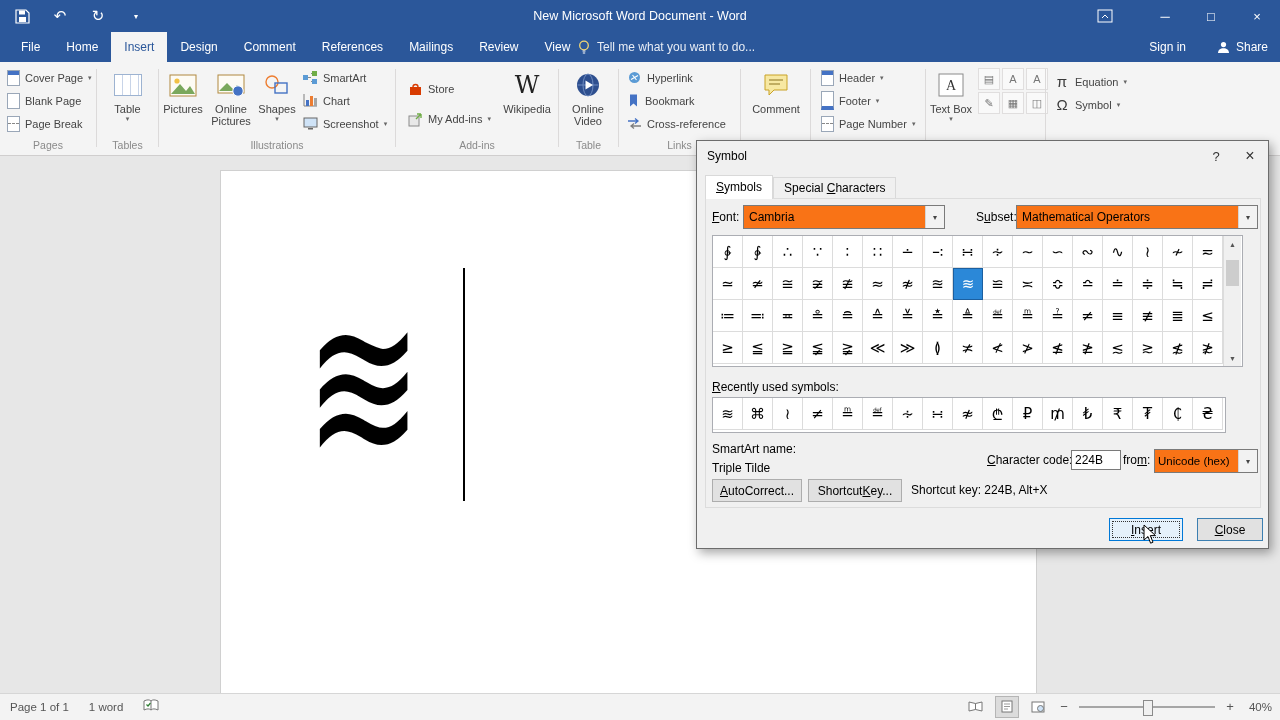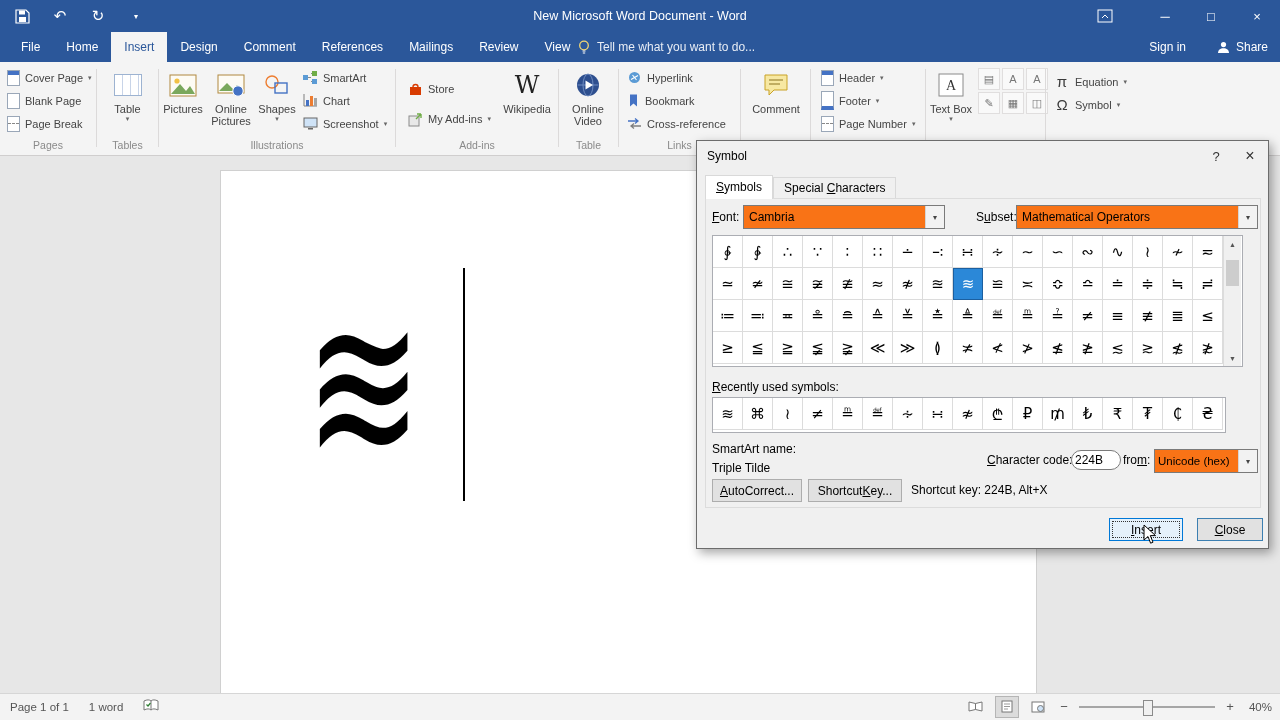--- a/index.html
+++ b/index.html
@@ -570,21 +570,21 @@
         <div class="cell">₮</div>
         <div class="cell">₵</div>
         <div class="cell">₴</div>
       </div>
   </div>
 
   <div class="dlabel" style="left:15px;top:301px">SmartArt name:</div>
   <div class="dlabel" style="left:15px;top:320px">Triple Tilde</div>
 
   <div class="dlabel" style="left:290px;top:312px"><u>C</u>haracter code:</div>
-  <input class="charinput" style="left: 374px; top: 309px; border-radius: 10px;" value="224B">
+  <input class="charinput" style="left: 374px; top: 309px;" value="224B">
   <div class="dlabel" style="left:426px;top:312px">fro<u>m</u>:</div>
   <div class="combo" style="left:457px;top:308px;width:102px">
     <span class="val" style="padding:0 3px;font-size:11.5px">Unicode (hex)</span>
     <span class="arrow">▾</span>
   </div>
 
   <div class="dbtn" style="left:15px;top:338px;width:88px"><u>A</u>utoCorrect...</div>
   <div class="dbtn" style="left:111px;top:338px;width:92px">Shortcut <u>K</u>ey...</div>
   <div class="dlabel" style="left:214px;top:342px">Shortcut key: 224B, Alt+X</div>
 

